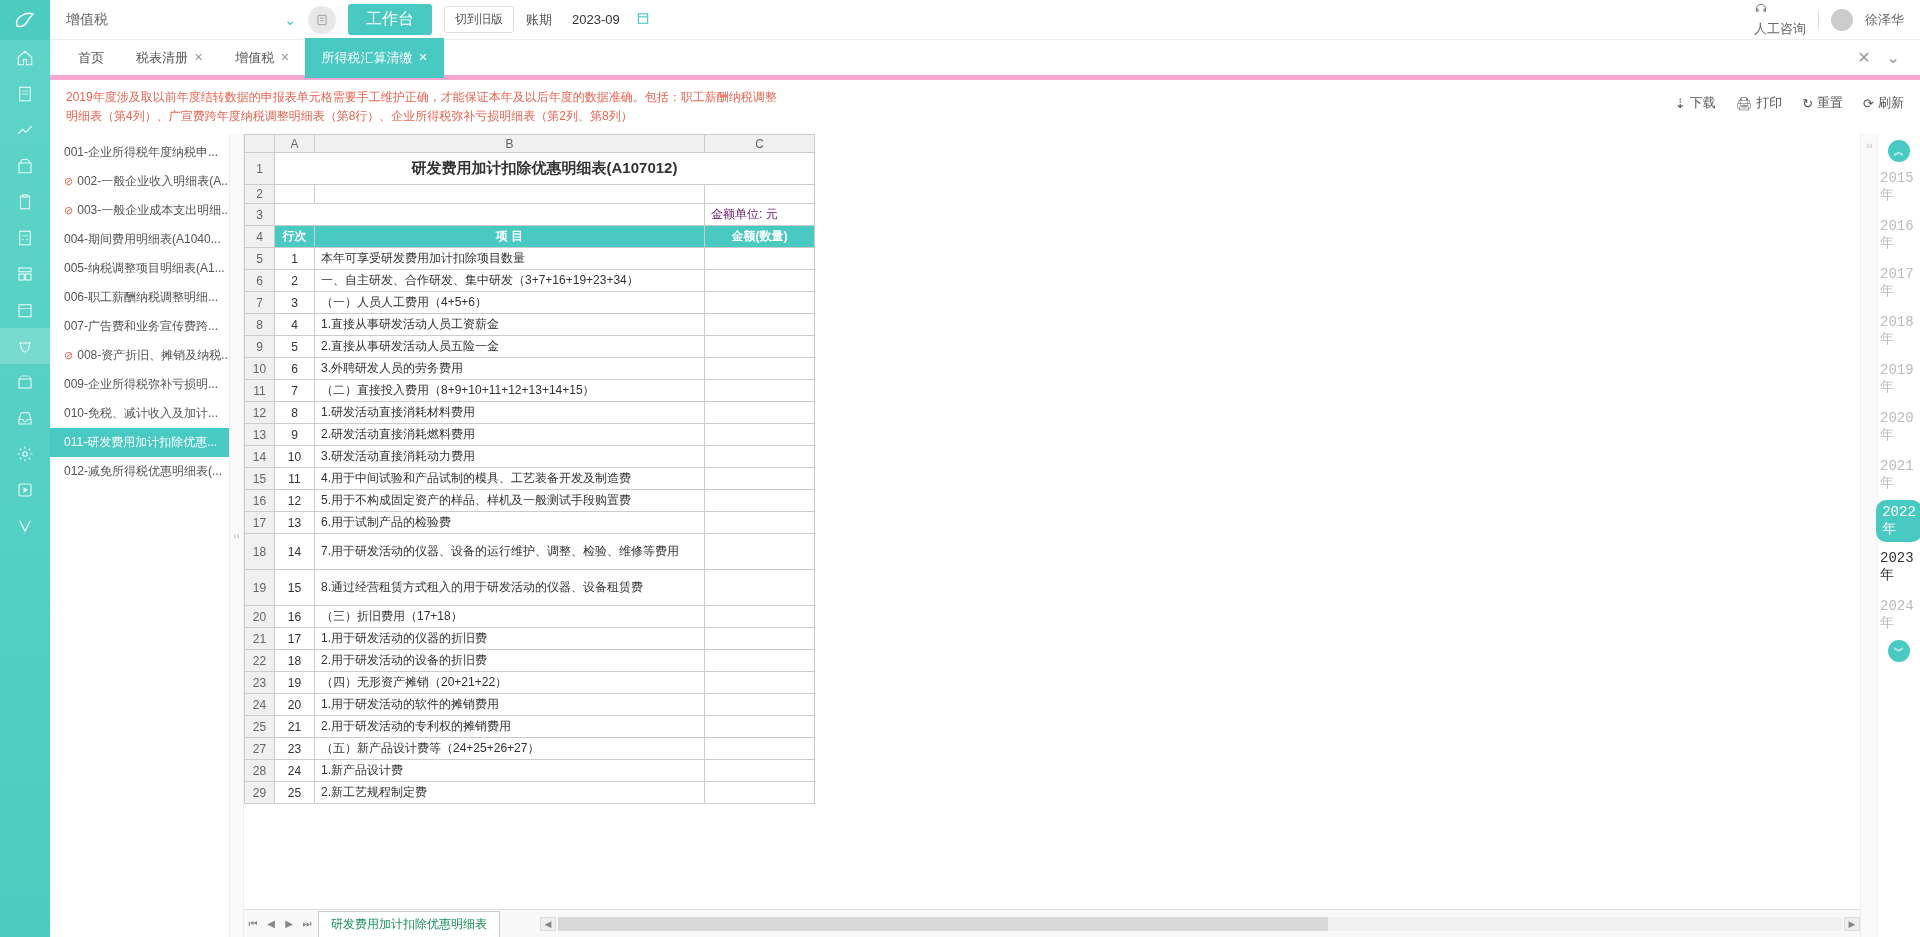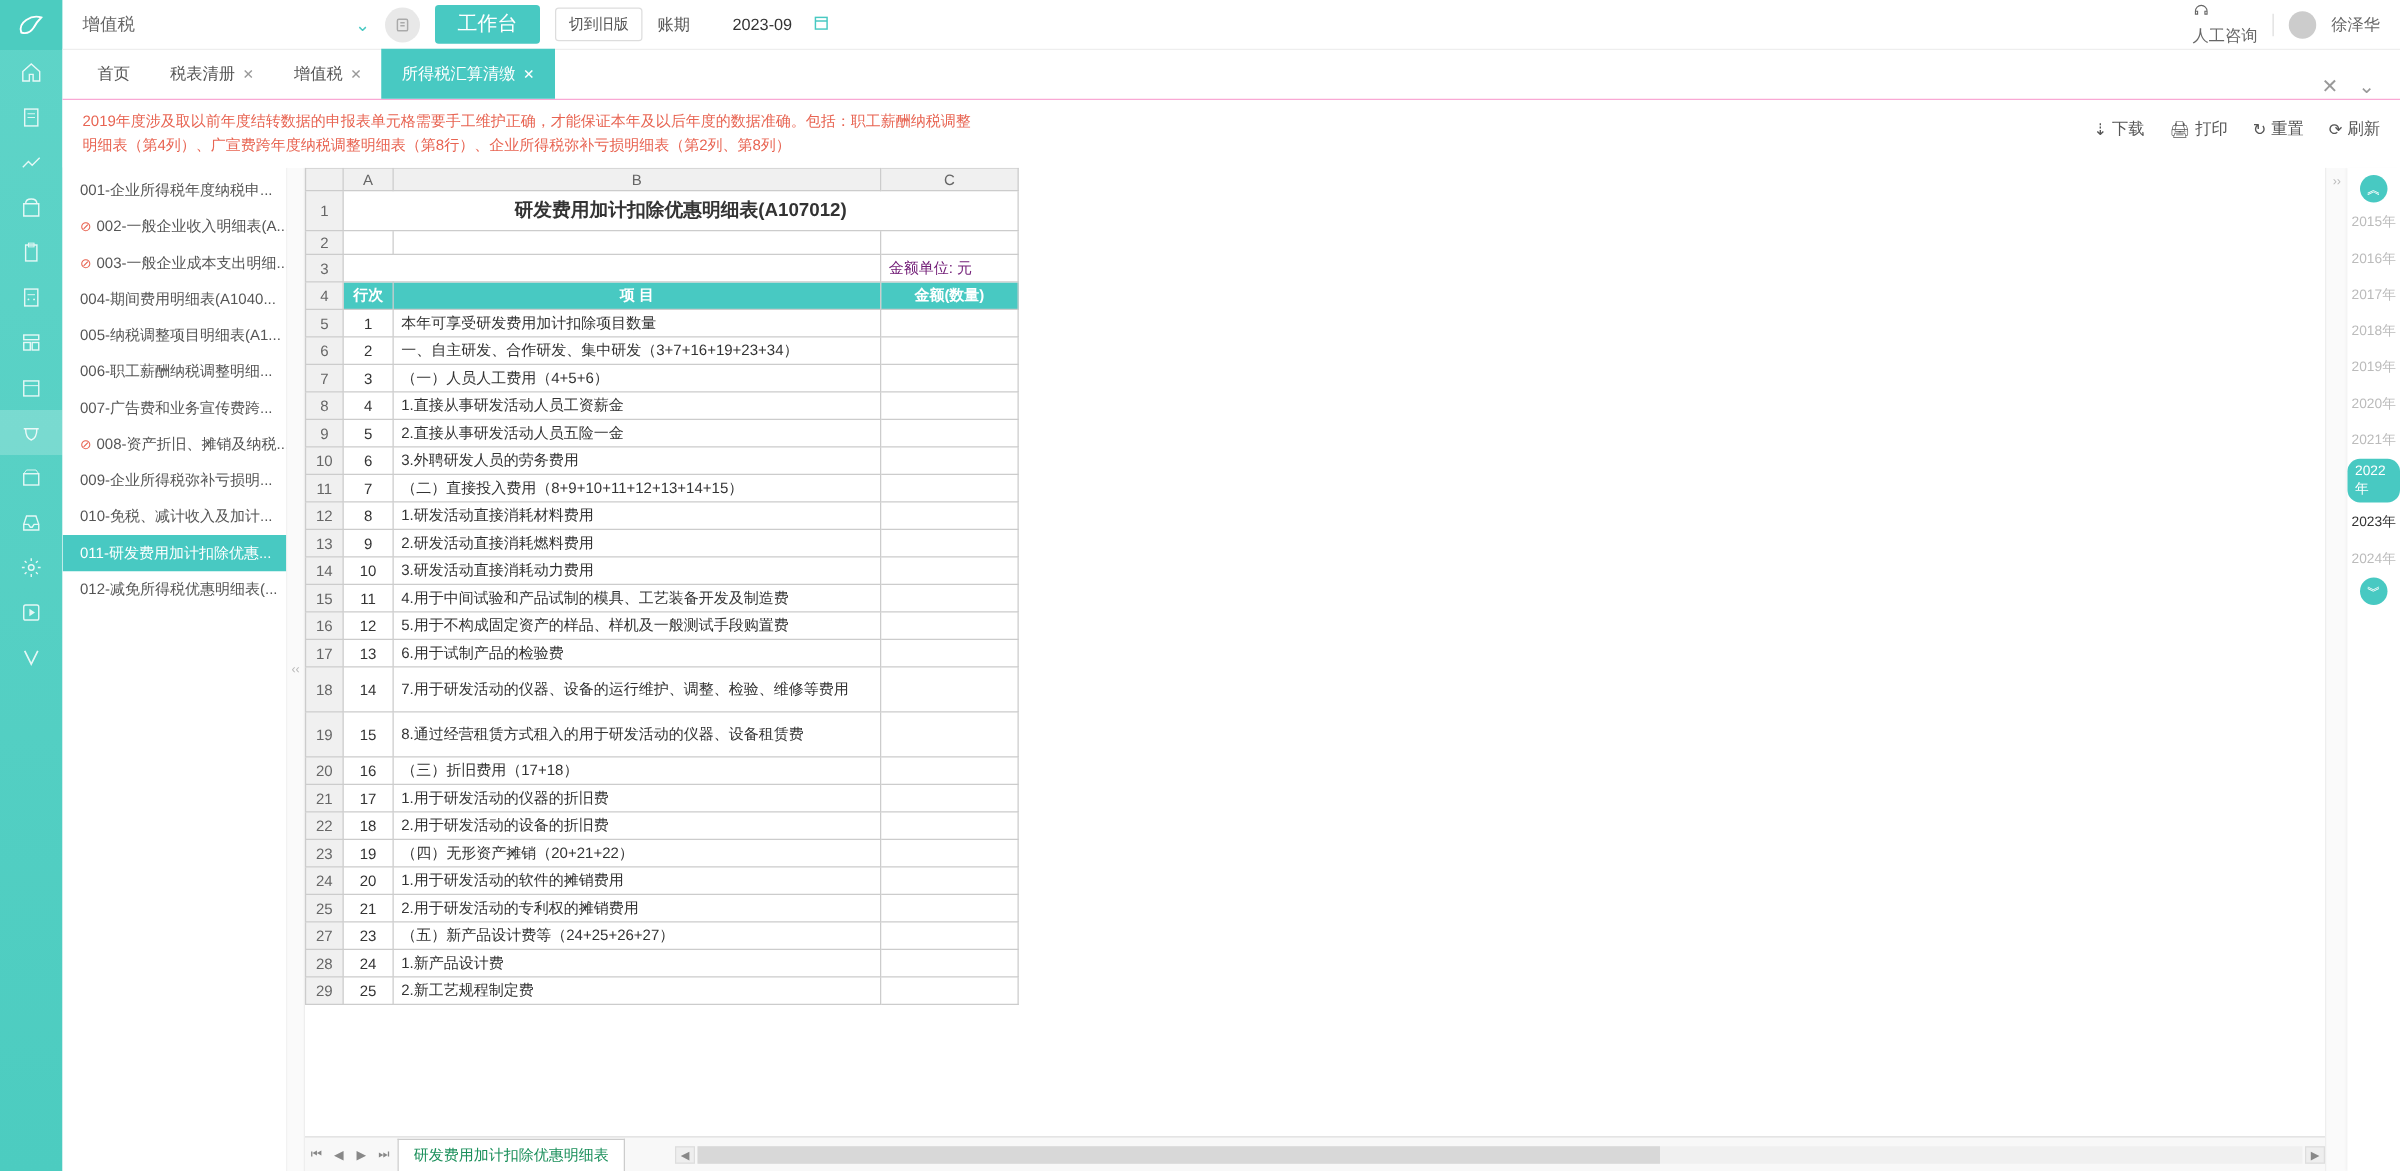--- a/index.html
+++ b/index.html
@@ -12,27 +12,27 @@
 .side-nav .nav-item svg { width: 18px; height: 18px; fill: #fff; opacity: 0.85; }
 .side-nav .nav-item.active { background: rgba(255,255,255,0.2); }
 .main { flex: 1; display: flex; flex-direction: column; background: #fff; }
 .top-bar { height: 40px; display: flex; align-items: center; padding: 0 16px; border-bottom: 1px solid #eee; gap: 12px; }
 .top-bar .vat-select { width: 230px; color: #666; font-size: 14px; display: flex; align-items: center; justify-content: space-between; cursor: pointer; }
 .top-bar .vat-select .chev { color: #48c9c2; }
 .top-bar .round-btn { width: 28px; height: 28px; border-radius: 50%; background: #e8e8e8; display: flex; align-items: center; justify-content: center; color: #aaa; cursor: pointer; }
 .top-bar .workbench-btn { background: #48c9c2; color: #fff; padding: 5px 18px; border-radius: 3px; font-size: 16px; cursor: pointer; }
 .top-bar .old-ver-btn { border: 1px solid #ddd; padding: 4px 10px; border-radius: 3px; font-size: 12px; cursor: pointer; color: #555; }
 .top-bar .period-label { color: #555; font-size: 13px; }
-.top-bar .period-val { color: #333; font-size: 13px; margin-left: 22px; }
+.top-bar .period-val { color: #333; font-size: 13px; margin-left: 8px; }
 .top-bar .cal-icon { color: #48c9c2; margin-left: 4px; cursor: pointer; }
 .top-bar .spacer { flex: 1; }
 .top-bar .consult { display: flex; align-items: flex-start; gap: 4px; color: #666; cursor: pointer; font-size: 13px; flex-direction: column; }
 .top-bar .avatar { width: 22px; height: 22px; border-radius: 50%; background: #ccc; }
 .top-bar .username { color: #666; font-size: 13px; }
-.tabs-row { height: 40px; display: flex; align-items: flex-end; border-bottom: 1px solid #f9a8d4; padding: 0 12px; }
+.tabs-row { height: 40px; display: flex; align-items: center; border-bottom: 5px solid #f9a8d4; padding: 0 12px; }
 .tabs-row .tab { padding: 0 16px; height: 40px; display: flex; align-items: center; gap: 6px; font-size: 13px; color: #555; cursor: pointer; }
 .tabs-row .tab .close { color: #999; font-size: 11px; }
 .tabs-row .tab.active { background: #48c9c2; color: #fff; }
 .tabs-row .tab.active .close { color: #fff; }
 .tabs-row .tab-spacer { flex: 1; }
 .tabs-row .tab-close-all { color: #999; cursor: pointer; padding: 0 8px; font-size: 16px; }
 .content { flex: 1; display: flex; position: relative; overflow: hidden; }
 .warn-actions-row { position: absolute; top: 0; left: 0; right: 0; padding: 8px 16px 8px 16px; display: flex; align-items: flex-start; z-index: 2; background: #fff; }
 .warning-text { color: #e86452; font-size: 12px; line-height: 1.6; max-width: 720px; }
 .actions { margin-left: auto; display: flex; gap: 20px; color: #555; font-size: 13px; margin-top: 6px; }
@@ -61,21 +61,21 @@
 .sheet-tabs-footer .nav-arrows { display: flex; }
 .sheet-tabs-footer .nav-arrows span { width: 18px; text-align: center; color: #888; cursor: pointer; font-size: 10px; }
 .sheet-tabs-footer .sheet-tab { padding: 4px 12px; border: 1px solid #ccc; border-bottom: none; background: #fff; color: #1a8f5a; font-size: 12px; margin-left: 2px; cursor: pointer; }
 .sheet-tabs-footer .hscroll { flex: 1; margin-left: 40px; height: 14px; position: relative; }
 .sheet-tabs-footer .hscroll-track { position: absolute; left: 18px; right: 18px; height: 14px; background: #f0f0f0; }
 .sheet-tabs-footer .hscroll-thumb { position: absolute; left: 0; width: 60%; height: 14px; background: #d8d8d8; }
 .sheet-tabs-footer .hscroll-btn { position: absolute; width: 16px; height: 14px; background: #eee; border: 1px solid #ddd; display: flex; align-items: center; justify-content: center; color: #888; font-size: 9px; }
 .right-expand { width: 18px; background: #fafafa; border-left: 1px solid #eee; display: flex; align-items: flex-start; justify-content: center; padding-top: 6px; cursor: pointer; color: #bbb; font-size: 10px; }
 .year-nav { width: 42px; background: #fff; display: flex; flex-direction: column; align-items: center; padding-top: 6px; gap: 2px; box-shadow: -1px 0 2px rgba(0,0,0,0.04); }
 .year-nav .circ-btn { width: 22px; height: 22px; border-radius: 50%; background: #48c9c2; color: #fff; display: flex; align-items: center; justify-content: center; cursor: pointer; font-size: 11px; }
-.year-nav .year { font-size: 11px; color: #bbb; padding: 6px 2px; cursor: pointer; }
+.year-nav .year { font-size: 14px; color: #bbb; padding: 6px 2px; cursor: pointer; font-family: Liberation Mono, monospace; }
 .year-nav .year.enabled { color: #333; }
 .year-nav .year.active { background: #48c9c2; color: #fff; border-radius: 10px; padding: 4px 6px; }
 </style>
 </head>
 <body>
 
 <div class="app">
   <div class="side-nav">
     <div class="logo">
       <svg viewBox="0 0 24 24">

